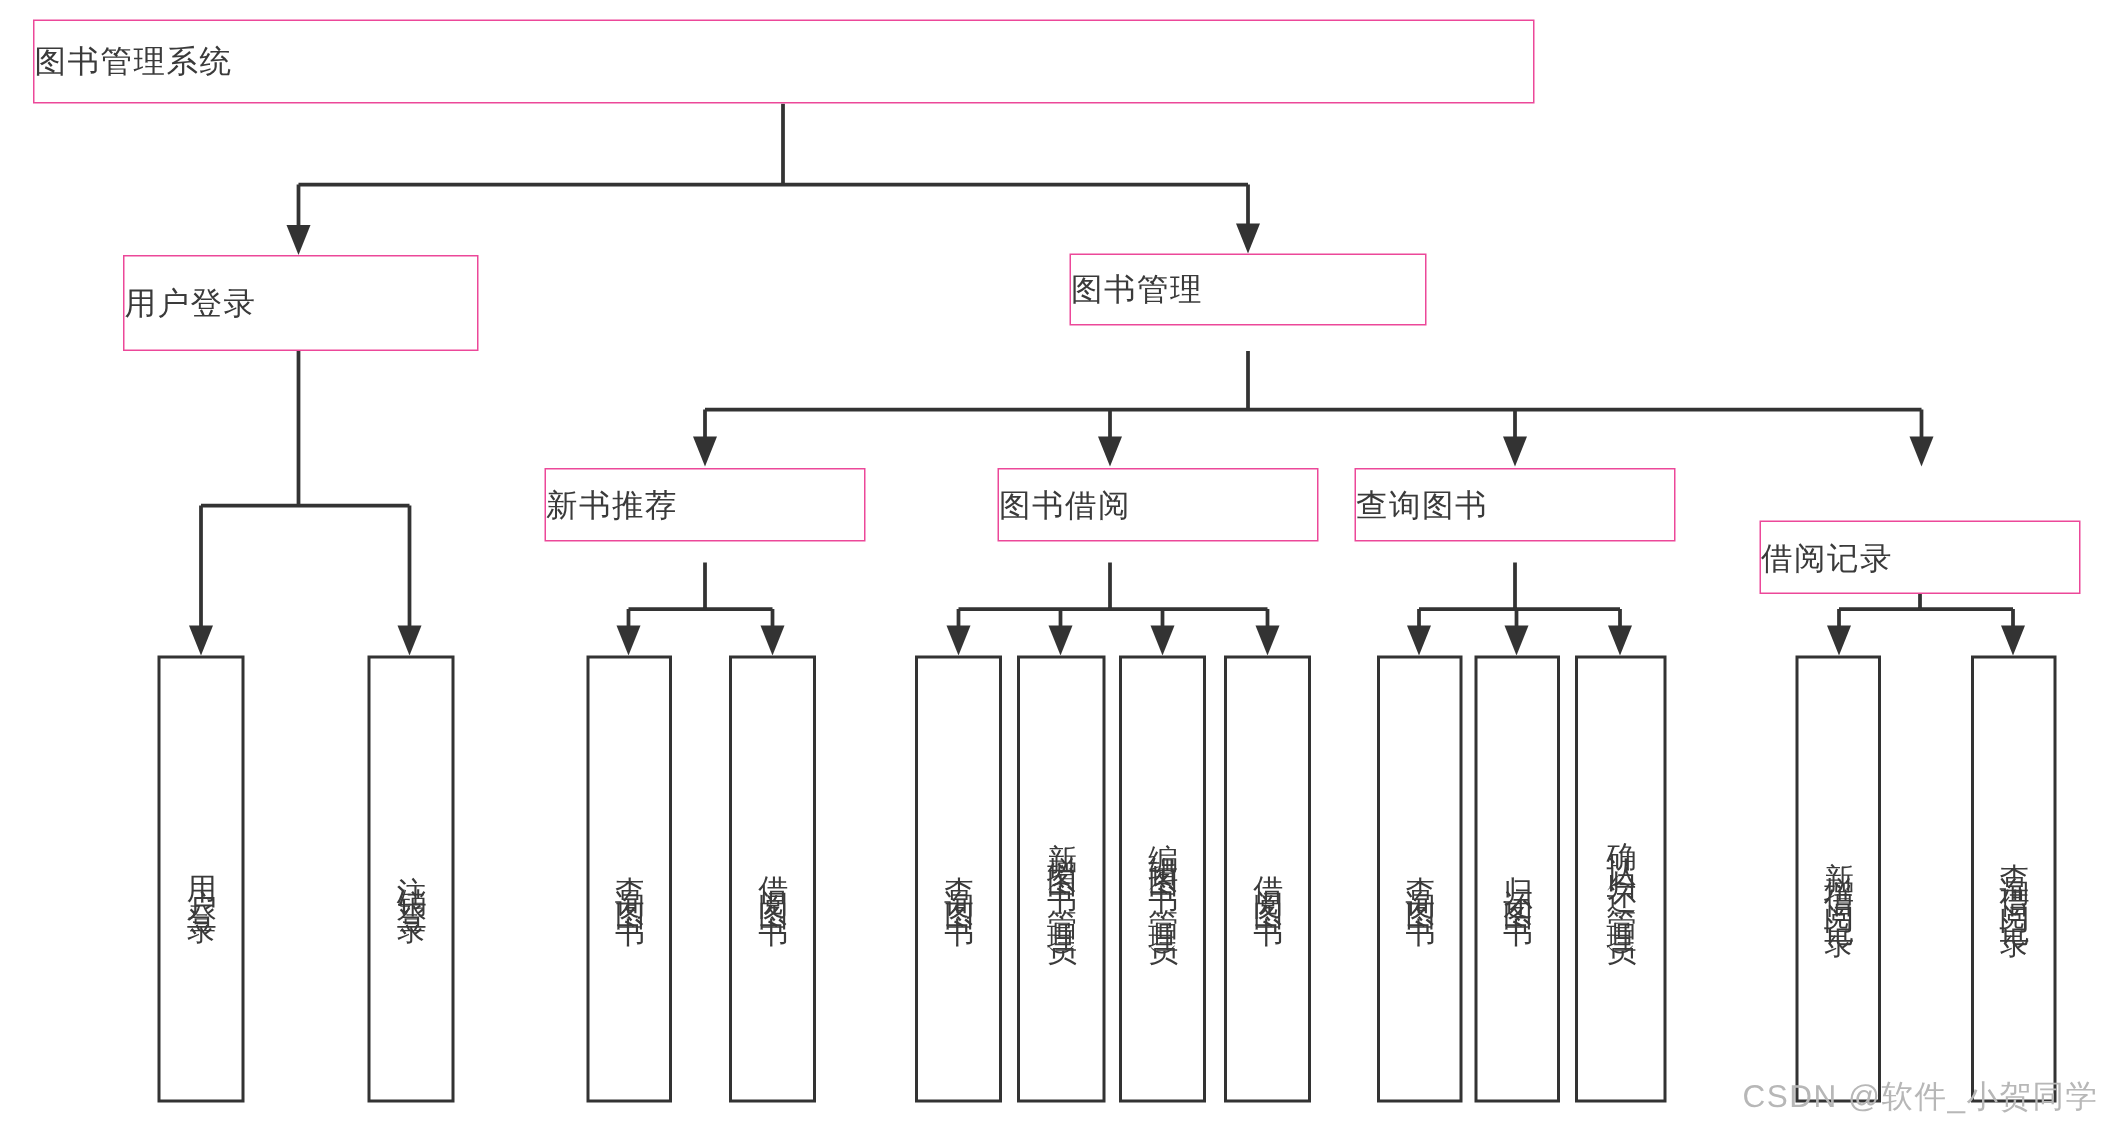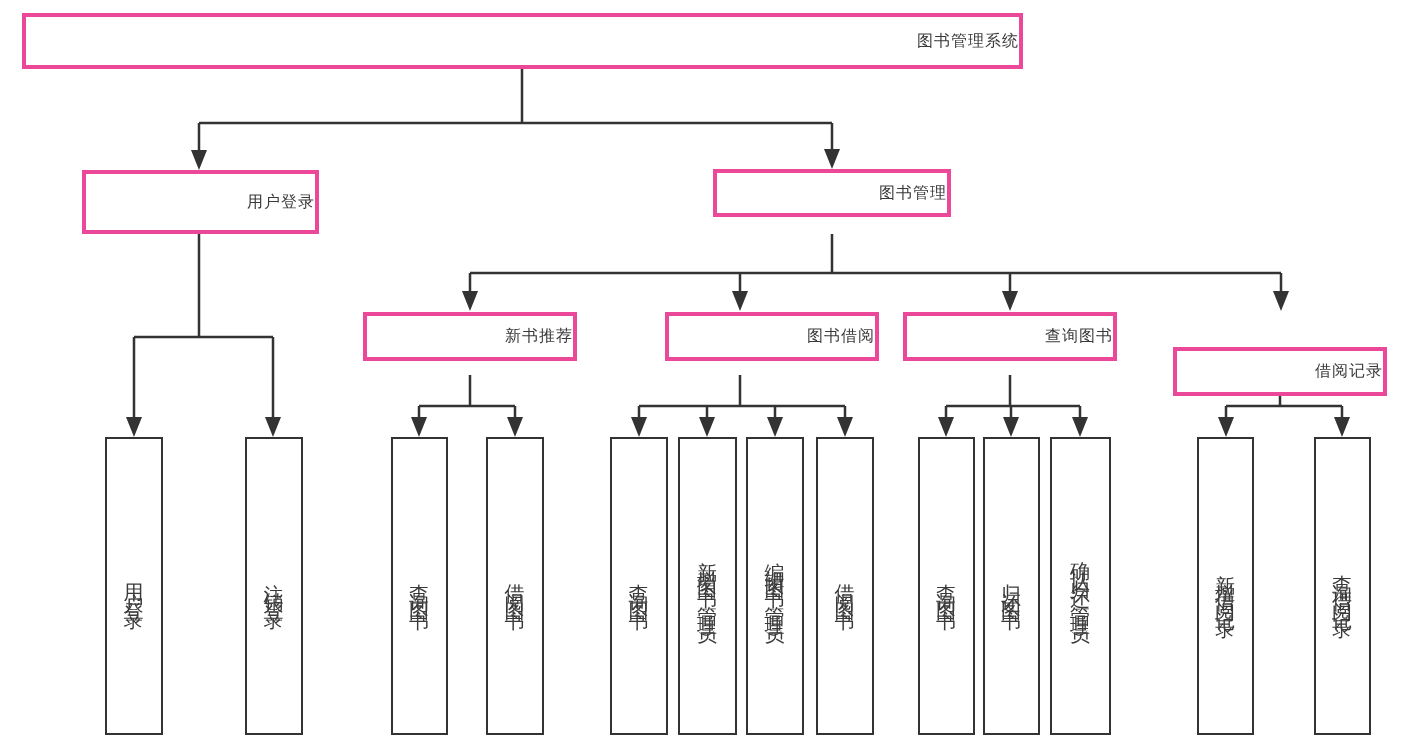--- a/index.html
+++ b/index.html
@@ -14,26 +14,26 @@
   }
   .connectors {
     position: absolute;
     left: 0; top: 0;
     width: 1405px; height: 747px;
     pointer-events: none;
   }
   .node {
     position: absolute;
     background: #ffffff;
-    border: 4px solid #ec4899;
+    border: 1px solid #ec4899;
     display: flex;
     align-items: center;
-    justify-content: flex-end;
+    justify-content: flex-start;
     box-sizing: border-box;
-    font-size: 16px;
+    font-size: 21px;
     letter-spacing: 1px;
     white-space: nowrap;
   }
   .node.root   { left: 22px;  top: 13px;  width: 1001px; height: 56px; }
   .node.l2-a   { left: 82px;  top: 170px; width: 237px;  height: 64px; }
   .node.l2-b   { left: 713px; top: 169px; width: 238px;  height: 48px; }
   .node.l3     { top: 312px; width: 214px; height: 49px; }
   .node.l3-1   { left: 363px; }
   .node.l3-2   { left: 665px; }
   .node.l3-3   { left: 903px; }
@@ -175,14 +175,15 @@
     <span>确认归还（管理员）</span>
   </div>
 
   <div class="leaf d1">
     <span>新增借阅记录</span>
   </div>
   <div class="leaf d2">
     <span>查询借阅记录</span>
   </div>
 
+  <div class="watermark">CSDN @软件_小贺同学</div>
 
 </div>
 
 </body></html>

